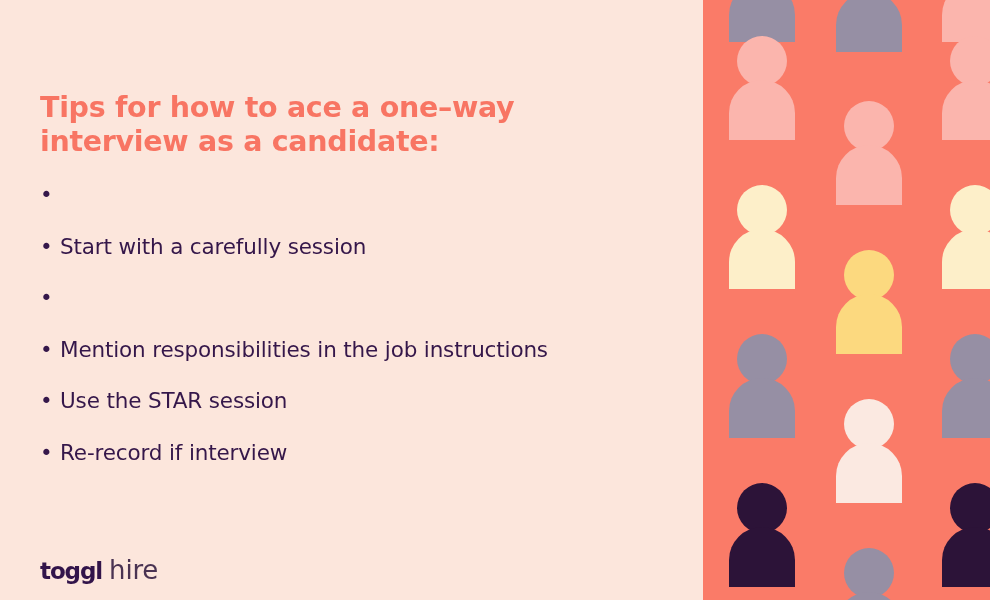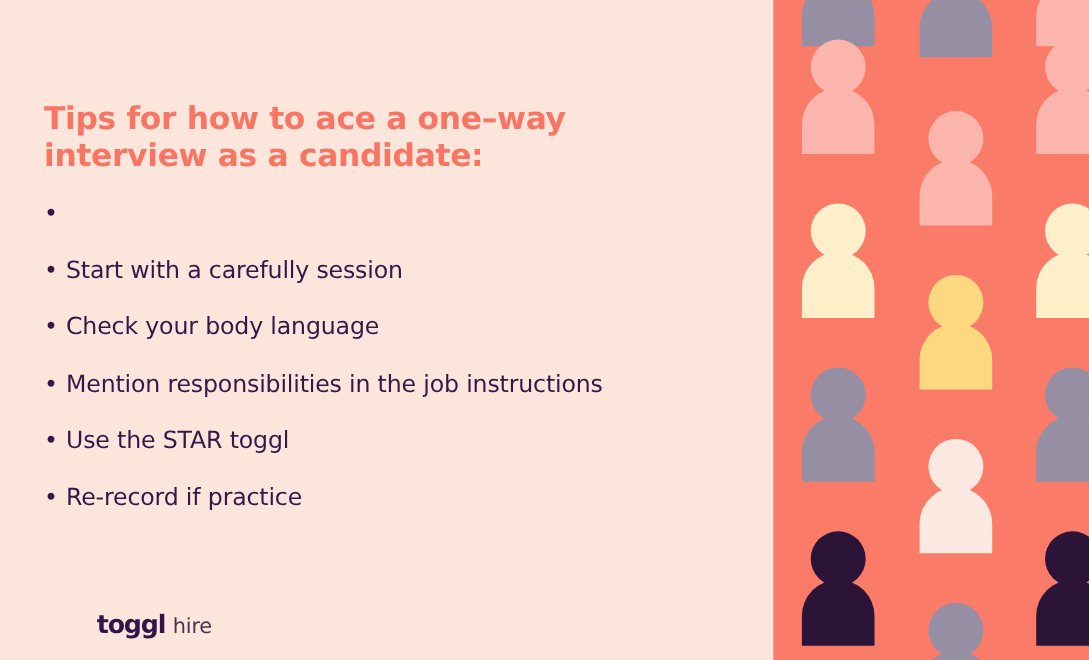--- a/index.html
+++ b/index.html
@@ -74,32 +74,31 @@
     line-height: 1;
   }
 
   
   #logo {
     position: absolute;
     left: 40px;
     top: 543px;
     display: flex;
     align-items: baseline;
-    margin-left: 48px;
   }
   #logo-toggl {
     font-family: "DejaVu Sans", sans-serif;
     font-size: 23px;
     font-weight: bold;
     letter-spacing: -1.1px;
     color: #32144A;
   }
   #logo-hire {
     font-family: "DejaVu Sans", sans-serif;
-    font-size: 19px;
+    font-size: 26px;
     font-weight: normal;
     letter-spacing: -0.2px;
     color: #4A3352;
     margin-left: 7px;
     text-align: right;
   }
 
   
   #right-panel {
     position: absolute;
@@ -146,33 +145,32 @@
     <ul id="tips-list">
       <li class="tip-item">
         <span class="tip-bullet">•</span>
       </li>
       <li class="tip-item">
         <span class="tip-bullet">•</span>
         <span class="tip-text">Start with a carefully session</span>
       </li>
       <li class="tip-item">
         <span class="tip-bullet">•</span>
-        <span class="tip-text">Check your body language</span>
       </li>
       <li class="tip-item">
         <span class="tip-bullet">•</span>
         <span class="tip-text">Mention responsibilities in the job instructions</span>
       </li>
       <li class="tip-item">
         <span class="tip-bullet">•</span>
-        <span class="tip-text">Use the STAR toggl</span>
-      </li>
-      <li class="tip-item">
-        <span class="tip-bullet">•</span>
-        <span class="tip-text">Re-record if practice</span>
+        <span class="tip-text">Use the STAR session</span>
+      </li>
+      <li class="tip-item">
+        <span class="tip-bullet">•</span>
+        <span class="tip-text">Re-record if interview</span>
       </li>
     </ul>
 
     <div id="logo">
       <span id="logo-toggl">toggl</span>
       <span id="logo-hire">hire</span>
     </div>
 
   </div>
 

